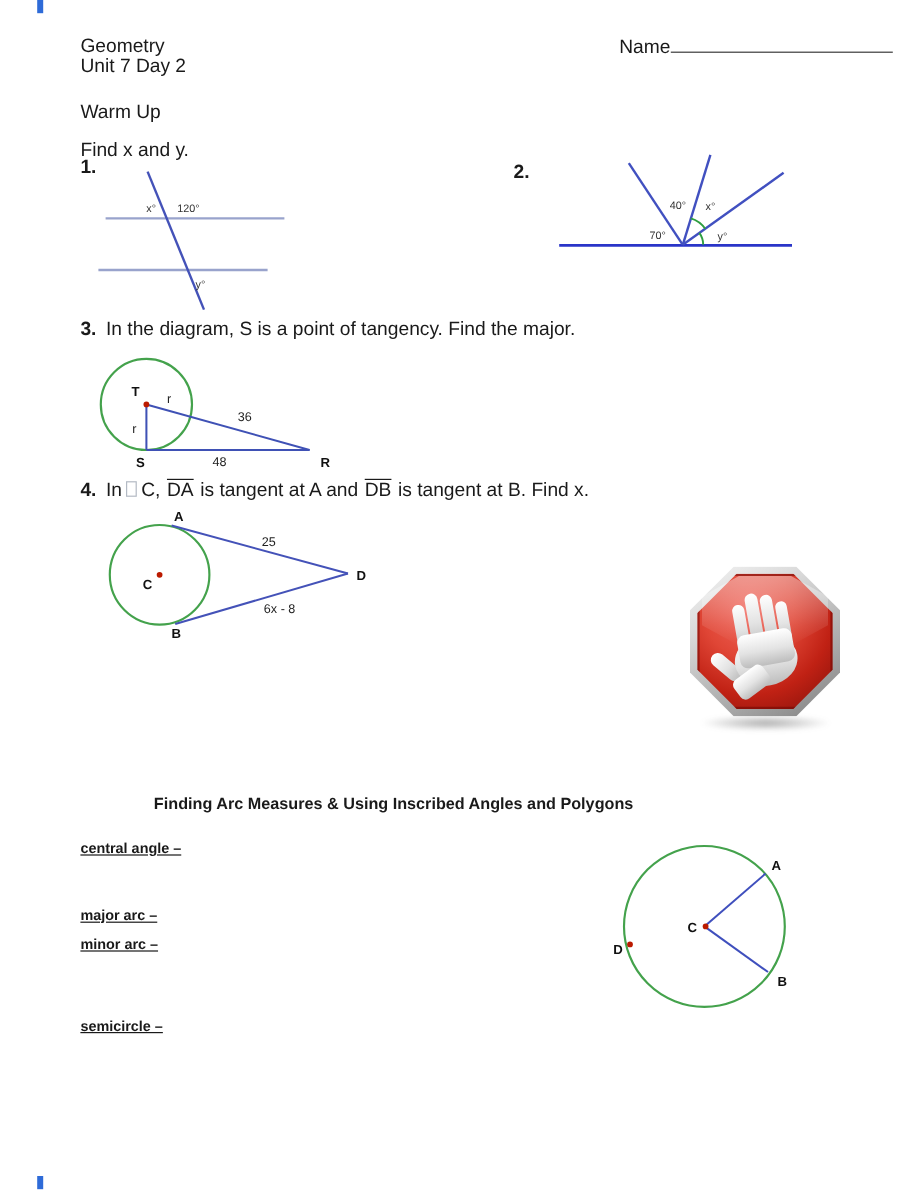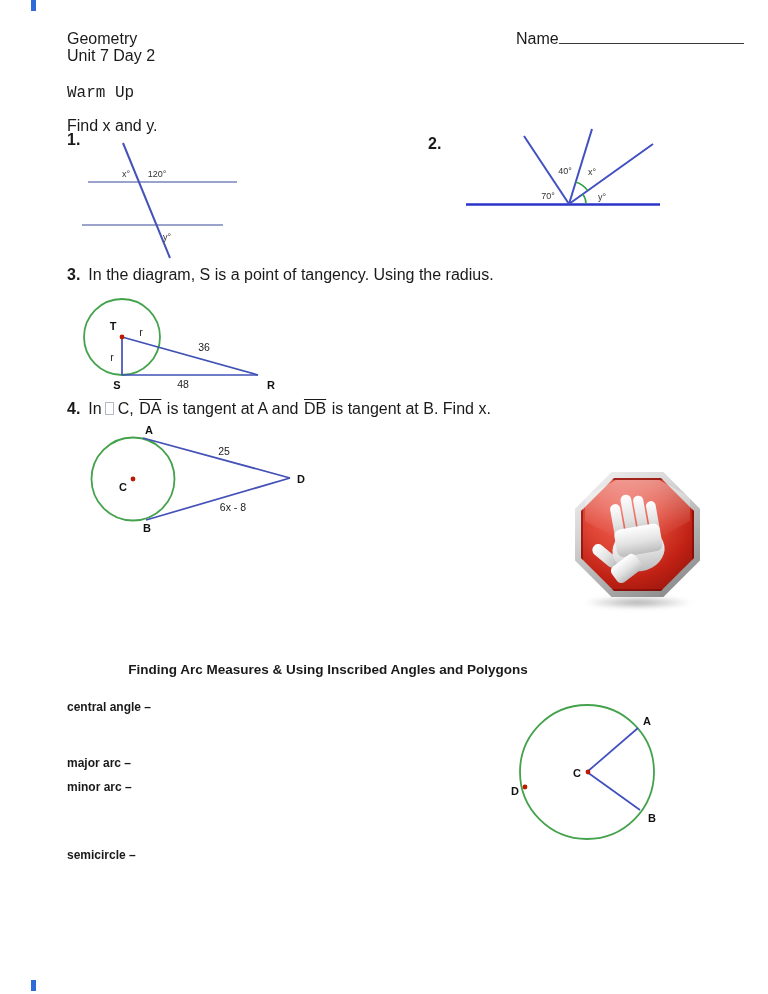--- a/index.html
+++ b/index.html
@@ -13,21 +13,21 @@
              border-bottom:1.4px solid #3a3a3a;vertical-align:baseline;}
   .ovl{text-decoration:overline;padding:0 1px;}
   .glyph-box{display:inline-block;width:7px;height:11px;border:1px solid #b3bac4;
              vertical-align:-1px;margin:0 4px 0 3px;}
   svg{position:absolute;overflow:visible;}
   svg text{font-family:"Liberation Sans",sans-serif;}
   .pt{font-size:11px;font-weight:bold;fill:#111;}
   .num{font-size:10.5px;fill:#222;}
   .ang{font-size:9px;fill:#333;}
   .heading{width:656px;text-align:center;font-size:13.5px;font-weight:bold;}
-  .term{font-size:12px;font-weight:bold;}
+  .term{font-size:12px;font-weight:bold;text-decoration:underline;}
   
   .octa{clip-path:polygon(29.3% 0,70.7% 0,100% 29.3%,100% 70.7%,70.7% 100%,29.3% 100%,0 70.7%,0 29.3%);}
   #stop-wrap{left:575px;top:472px;width:125px;height:140px;}
   #stop-rim{left:0;top:0;width:125px;height:125px;
     background:linear-gradient(150deg,#f4f4f4 0%,#d9d9d9 30%,#a8a8a8 70%,#7f7f7f 100%);}
   #stop-face{left:6px;top:6px;width:113px;height:113px;
     background:radial-gradient(circle at 38% 28%,#f0655a 0%,#e04636 35%,#c02114 65%,#82100a 100%);
     box-shadow:inset 0 0 0 2px rgba(110,8,4,0.55);}
   #stop-gloss{left:10px;top:8px;width:105px;height:58px;
     background:linear-gradient(180deg,rgba(255,255,255,0.42),rgba(255,255,255,0.10) 70%,rgba(255,255,255,0) 100%);}
@@ -40,21 +40,21 @@
 
 <div class="abs edge-mark" style="left:31px;top:0;"></div>
 <div class="abs edge-mark" style="left:31px;top:980px;"></div>
 
 <div class="abs t12" style="left:67px;top:30px;">Geometry</div>
 <div class="abs t12" style="left:67px;top:47px;">Unit 7 Day 2</div>
 <div class="abs t12" style="left:475px;top:30px;margin-left:41px;">
   <span>Name</span><span class="name-line"></span>
 </div>
 
-<div class="abs t12" style="left:67px;top:85px;font-family:Liberation Mono, monospace;">Warm Up</div>
+<div class="abs t12" style="left:67px;top:85px;">Warm Up</div>
 <div class="abs t12" style="left:67px;top:117px;">Find x and y.</div>
 
 <div class="abs t12 b" style="left:67px;top:131px;">1.</div>
 <svg style="left:60px;top:135px;" width="200" height="135" viewBox="0 0 200 135">
   <line x1="28" y1="47" x2="177" y2="47" stroke="#99a3cc" stroke-width="2"></line>
   <line x1="22" y1="90" x2="163" y2="90" stroke="#99a3cc" stroke-width="2"></line>
   <line x1="63" y1="8" x2="110" y2="123" stroke="#4452b8" stroke-width="2"></line>
   <text class="ang" x="66" y="42" text-anchor="middle">x°</text>
   <text class="ang" x="97" y="42" text-anchor="middle">120°</text>
   <text class="ang" x="107" y="105" text-anchor="middle">y°</text>
@@ -68,21 +68,21 @@
   <line x1="114" y1="81" x2="198" y2="21" stroke="#4150c0" stroke-width="2"></line>
   <path d="M120.7 59 A23 23 0 0 1 132.7 67.6" fill="none" stroke="#2e9e40" stroke-width="1.6"></path>
   <path d="M127.8 71.1 A17 17 0 0 1 131 81" fill="none" stroke="#2e9e40" stroke-width="1.6"></path>
   <text class="ang" x="110" y="51" text-anchor="middle">40°</text>
   <text class="ang" x="137" y="52" text-anchor="middle">x°</text>
   <text class="ang" x="93" y="76" text-anchor="middle">70°</text>
   <text class="ang" x="147" y="77" text-anchor="middle">y°</text>
 </svg>
 
 <div class="abs t12" style="left:67px;top:266px;">
-  <span class="b" style="margin-right:8px;">3.</span><span>In the diagram, S is a point of tangency. Using the radius.</span>
+  <span class="b" style="margin-right:8px;">3.</span><span>In the diagram, S is a point of tangency. Find the major.</span>
 </div>
 <svg style="left:60px;top:288px;" width="260" height="112" viewBox="0 0 260 112">
   <circle cx="62" cy="49" r="38" fill="none" stroke="#44a24c" stroke-width="1.8"></circle>
   <line x1="62" y1="49" x2="62" y2="87" stroke="#3f51b5" stroke-width="1.7"></line>
   <line x1="62" y1="49" x2="198" y2="87" stroke="#3f51b5" stroke-width="1.7"></line>
   <line x1="62" y1="87" x2="198" y2="87" stroke="#3f51b5" stroke-width="1.7"></line>
   <circle cx="62" cy="49" r="2.4" fill="#bb1a00"></circle>
   <text class="pt" x="53" y="42" text-anchor="middle">T</text>
   <text class="num" x="81" y="48" text-anchor="middle">r</text>
   <text class="num" x="52" y="73" text-anchor="middle">r</text>

